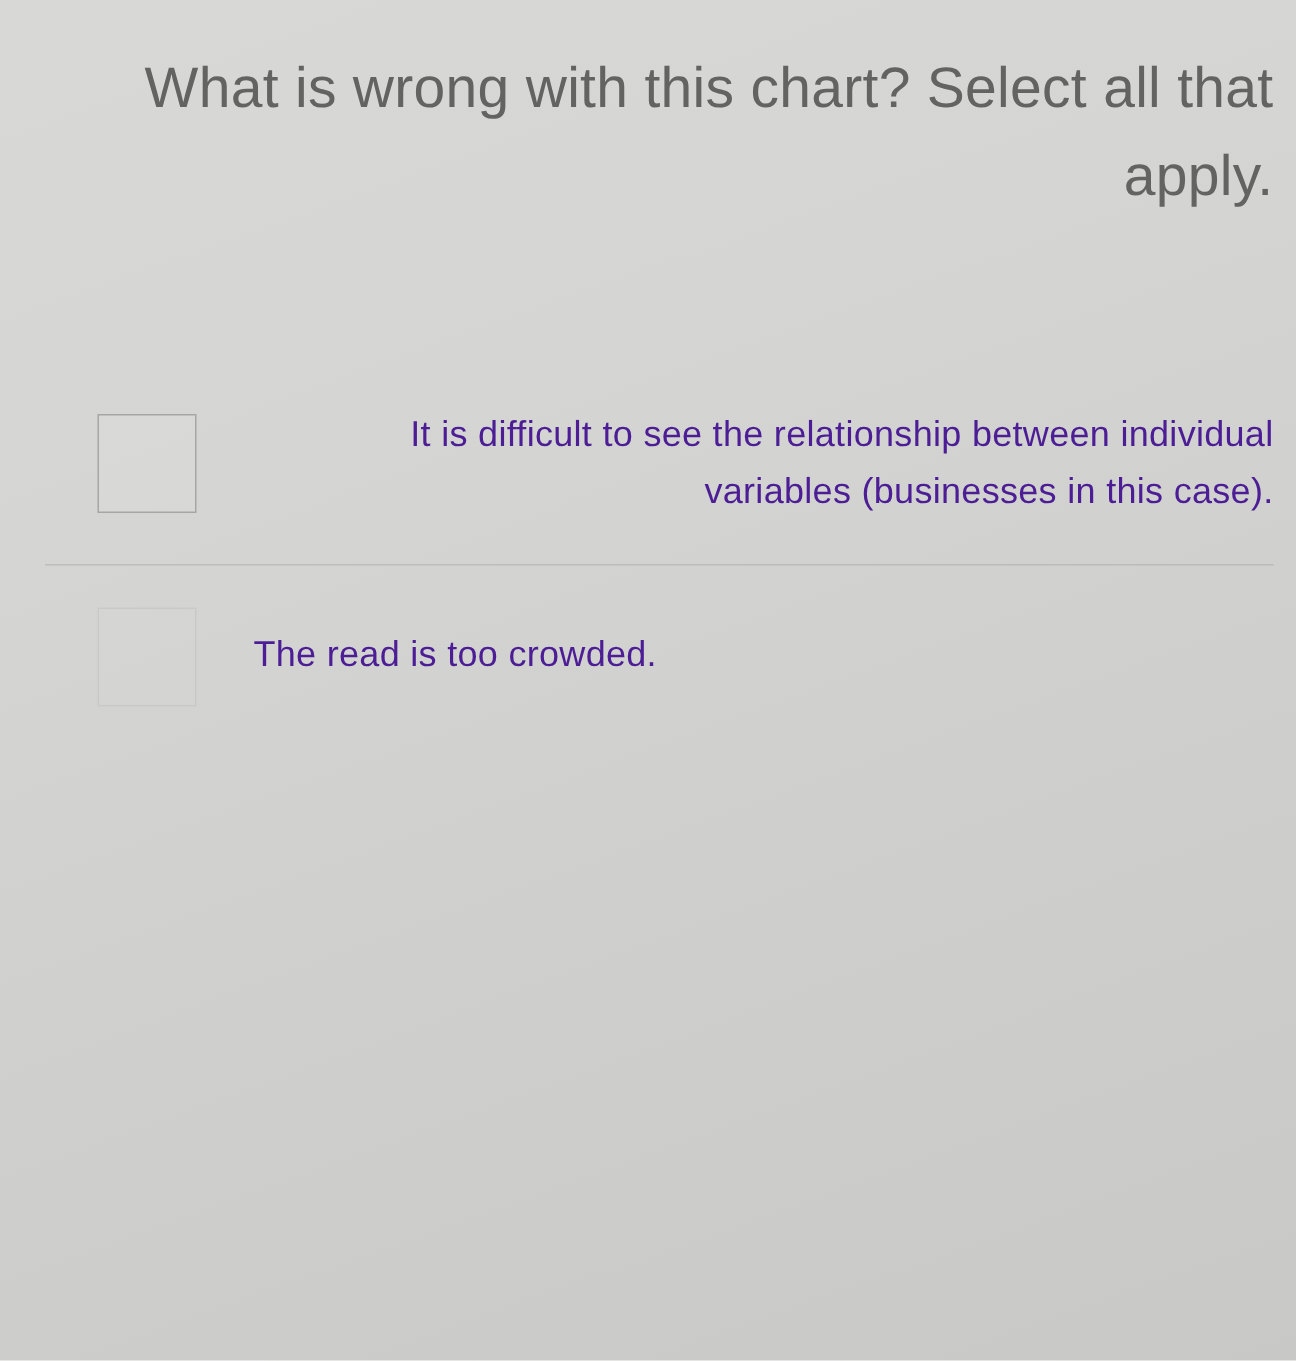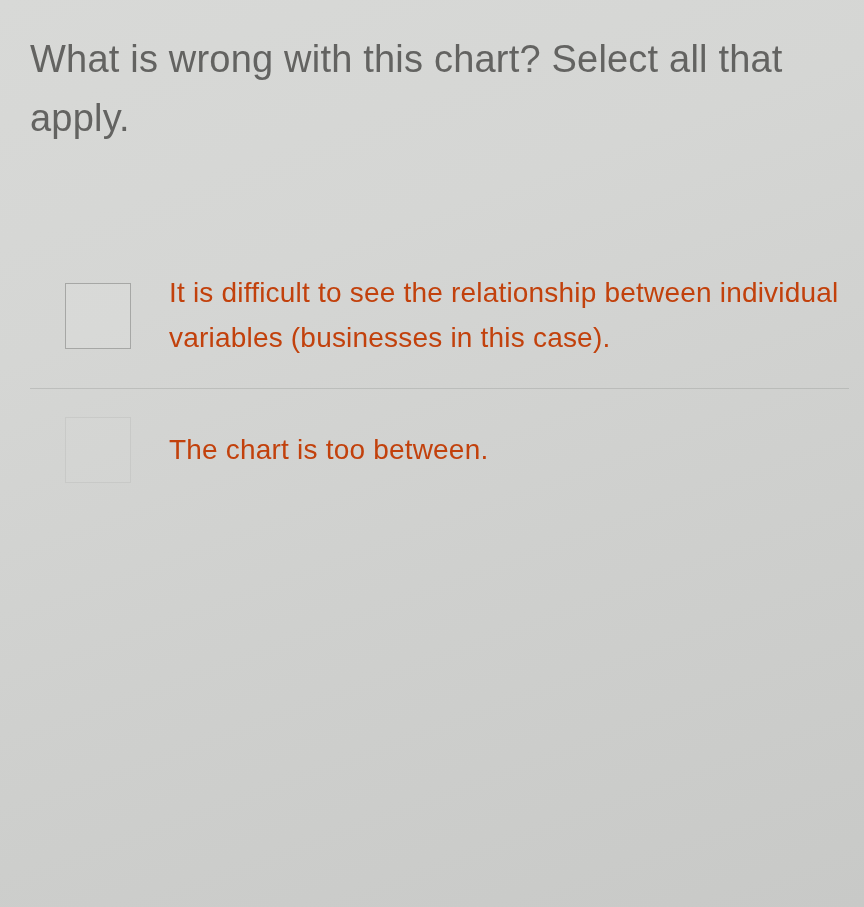--- a/index.html
+++ b/index.html
@@ -1,18 +1,19 @@
 <!DOCTYPE html>
 <html><head>
   <meta charset="utf-8">
   <style>
     * {
       margin: 0;
       padding: 0;
       box-sizing: border-box;
+      text-align: right;
     }
     body {
       width: 864px;
       height: 907px;
       background: linear-gradient(160deg, #d8d9d7 0%, #d5d6d4 30%, #cfd0ce 60%, #c8c9c7 100%);
       font-family: -apple-system, BlinkMacSystemFont, "Segoe UI", Helvetica, Arial, sans-serif;
       color: #5a5a58;
       padding: 30px 15px 0 30px;
       overflow: hidden;
     }
@@ -47,37 +48,37 @@
     }
     .checkbox.faded {
       opacity: 0.35;
       border-color: #b6b7b5;
     }
     .checkbox.very-faded {
       opacity: 0.15;
       border-color: #bcbdbb;
     }
     .option-text {
-      font-size: 28px;
-      color: #c2410c;
+      font-size: 24px;
+      color: #4c1d95;
       line-height: 1.6;
       letter-spacing: 0.2px;
     }
   </style>
 </head>
 <body>
 
 <div class="question">What is wrong with this chart? Select all that apply.</div>
 
 <div class="options">
 
   <div class="option">
     <div class="checkbox"></div>
     <div class="option-text">It is difficult to see the relationship between individual variables (businesses in this case).</div>
   </div>
 
   <div class="option">
     <div class="checkbox faded"></div>
-    <div class="option-text">The chart is too between.</div>
+    <div class="option-text">The read is too crowded.</div>
   </div>
 
 
 </div>
 
 </body></html>

